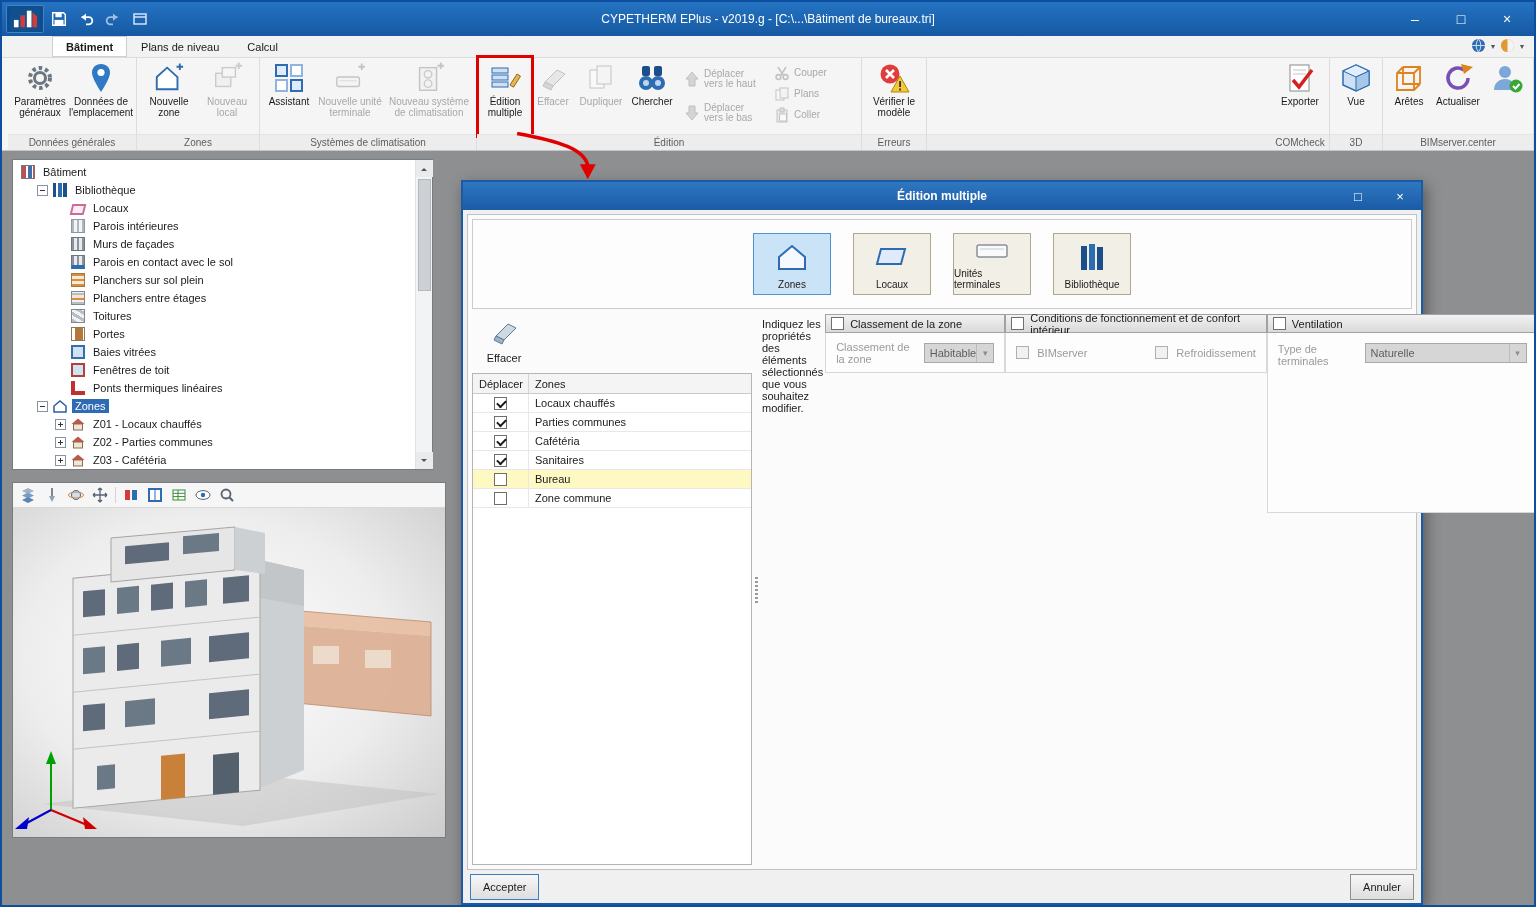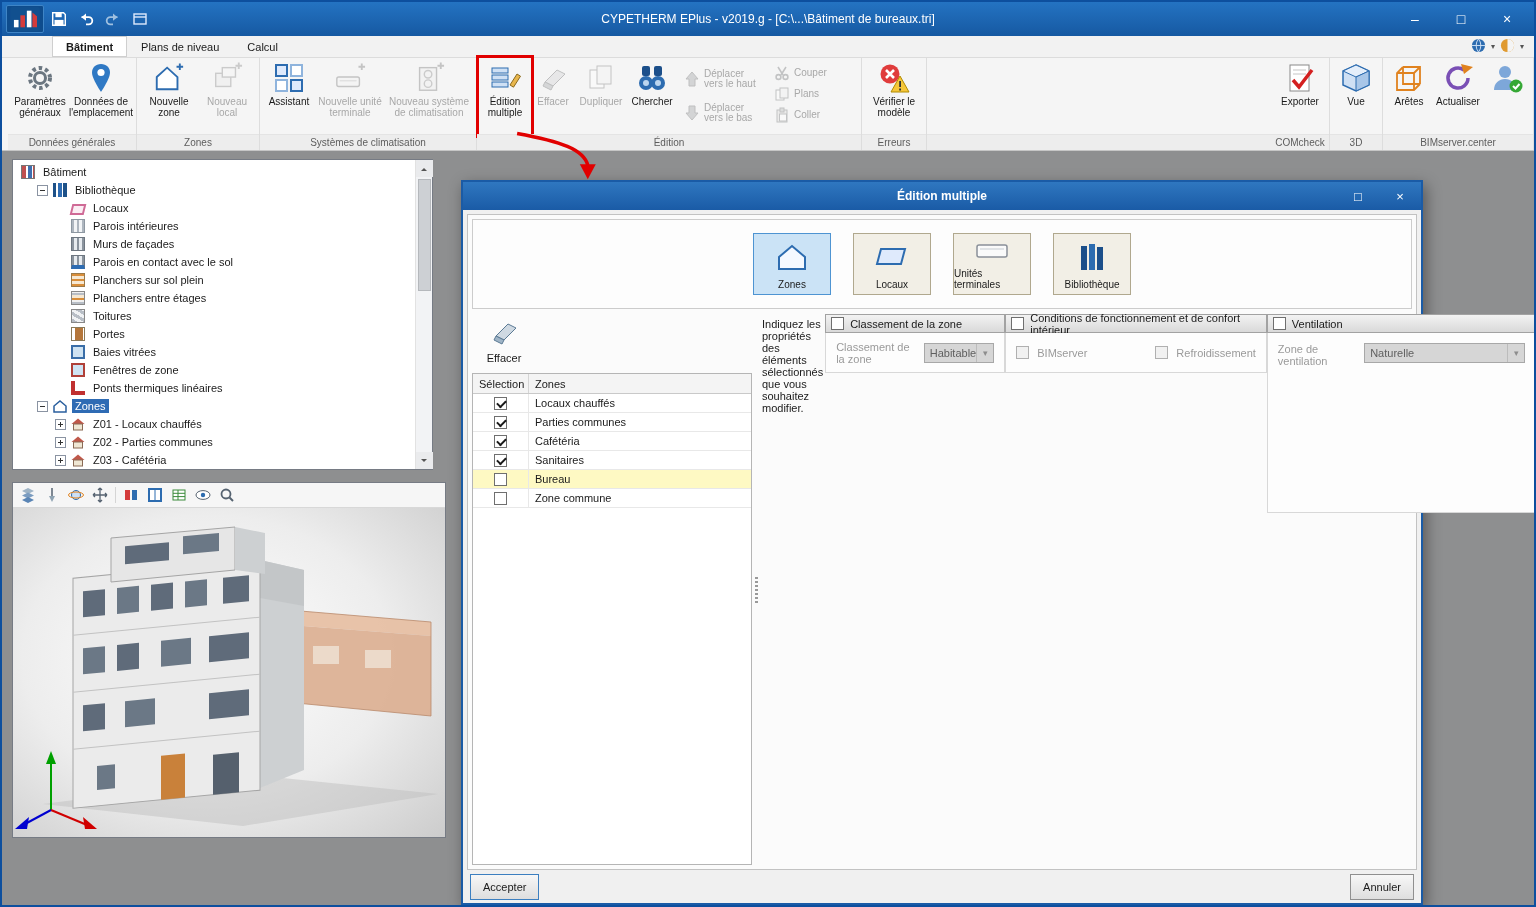--- a/index.html
+++ b/index.html
@@ -474,21 +474,21 @@
       <div class="trow lv2">
         <span class="tic i-door"></span>
         <span class="tlabel">Portes</span>
       </div>
       <div class="trow lv2">
         <span class="tic i-win"></span>
         <span class="tlabel">Baies vitrées</span>
       </div>
       <div class="trow lv2">
         <span class="tic i-rwin"></span>
-        <span class="tlabel">Fenêtres de zone</span>
+        <span class="tlabel">Fenêtres de toit</span>
       </div>
       <div class="trow lv2">
         <span class="tic i-ptl"></span>
         <span class="tlabel">Ponts thermiques linéaires</span>
       </div>
       <div class="trow lv1 sel">
         <span class="exp"></span>
         <span class="tic"><svg width="14" height="14">
               <path d="M1 7 L7 2 L13 7 V13 H1 Z" fill="#fff" stroke="#2a5f9e" stroke-width="1.5"></path>
             </svg></span>
@@ -686,21 +686,21 @@
         <div class="dlg-left">
           <div class="erase">
             <span><svg width="32" height="32" viewBox="0 0 32 32">
                   <path d="M8 20 L20 8 L28 12 L16 24 Z" fill="#cfd9e2" stroke="#5b7a94"></path>
                   <path d="M8 20 L16 24 L14 28 L6 24 Z" fill="#9fb4c6" stroke="#5b7a94"></path>
                 </svg></span>
             <span>Effacer</span>
           </div>
           <div class="ztable">
             <div class="zt-head">
-              <div class="col-sel">Sélection</div>
+              <div class="col-sel">Déplacer</div>
               <div class="col-zone">Zones</div>
             </div>
             <div class="zt-row">
               <div class="col-sel">
                   <span class="cb on"></span>
                 </div>
               <div class="col-zone">Locaux chauffés</div>
             </div>
             <div class="zt-row">
               <div class="col-sel">
@@ -769,21 +769,21 @@
               <span class="glabel">Refroidissement</span>
             </div>
           </div>
 
           <div class="sec">
             <div class="sec-h">
               <span class="cb"></span>
               <span>Ventilation</span>
             </div>
             <div class="sec-b tall">
-              <span class="glabel">Zone de ventilation</span>
+              <span class="glabel">Type de terminales</span>
               <span class="dd w190">
                 <span>Naturelle</span>
                 <span class="chev"></span>
               </span>
             </div>
           </div>
 
           <div class="sec last">
             <div class="sec-h">
               <span class="cb"></span>

